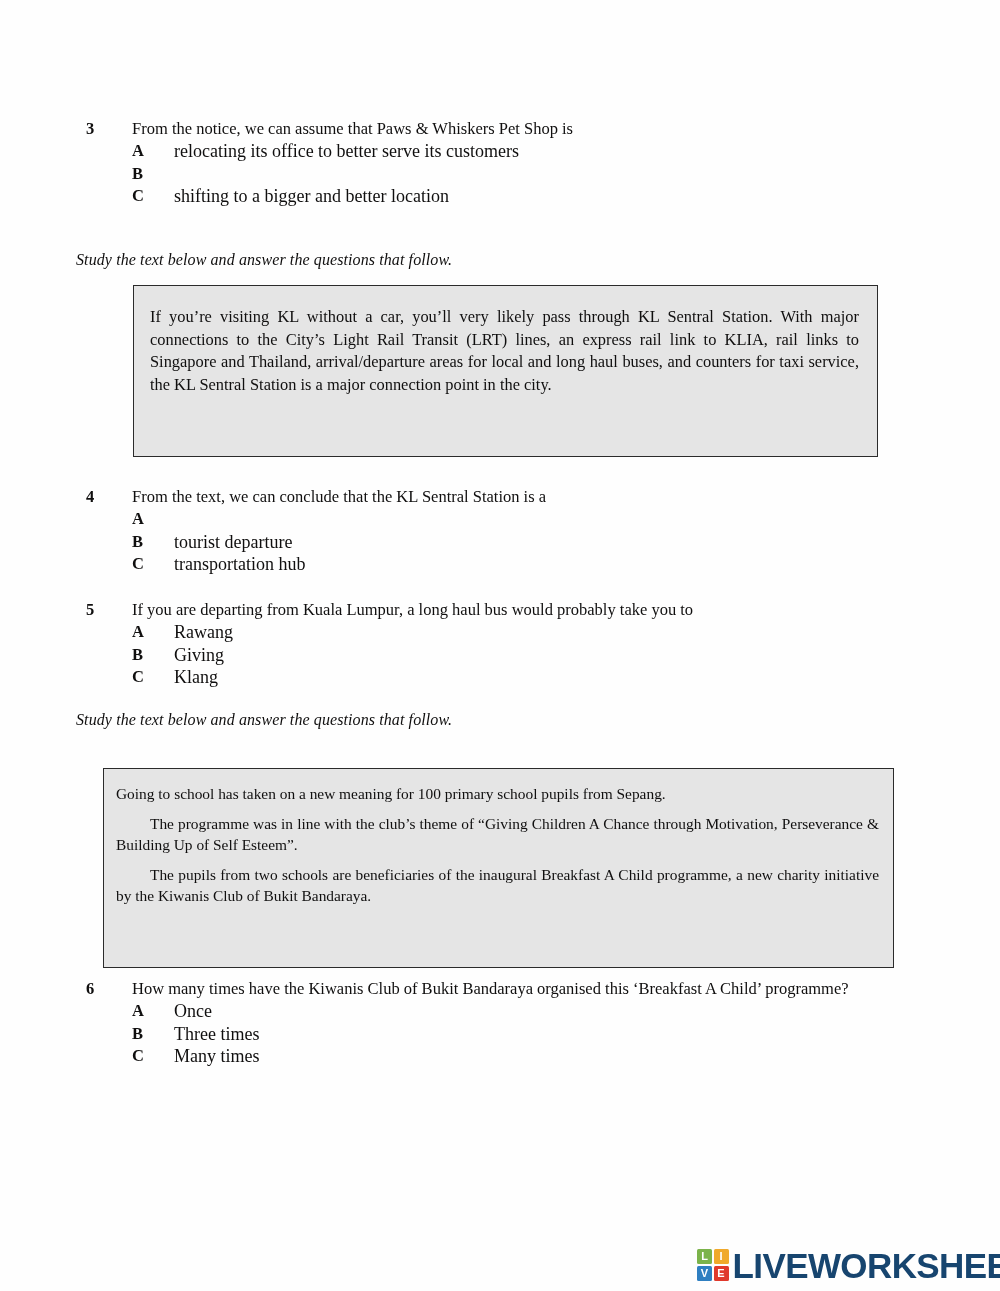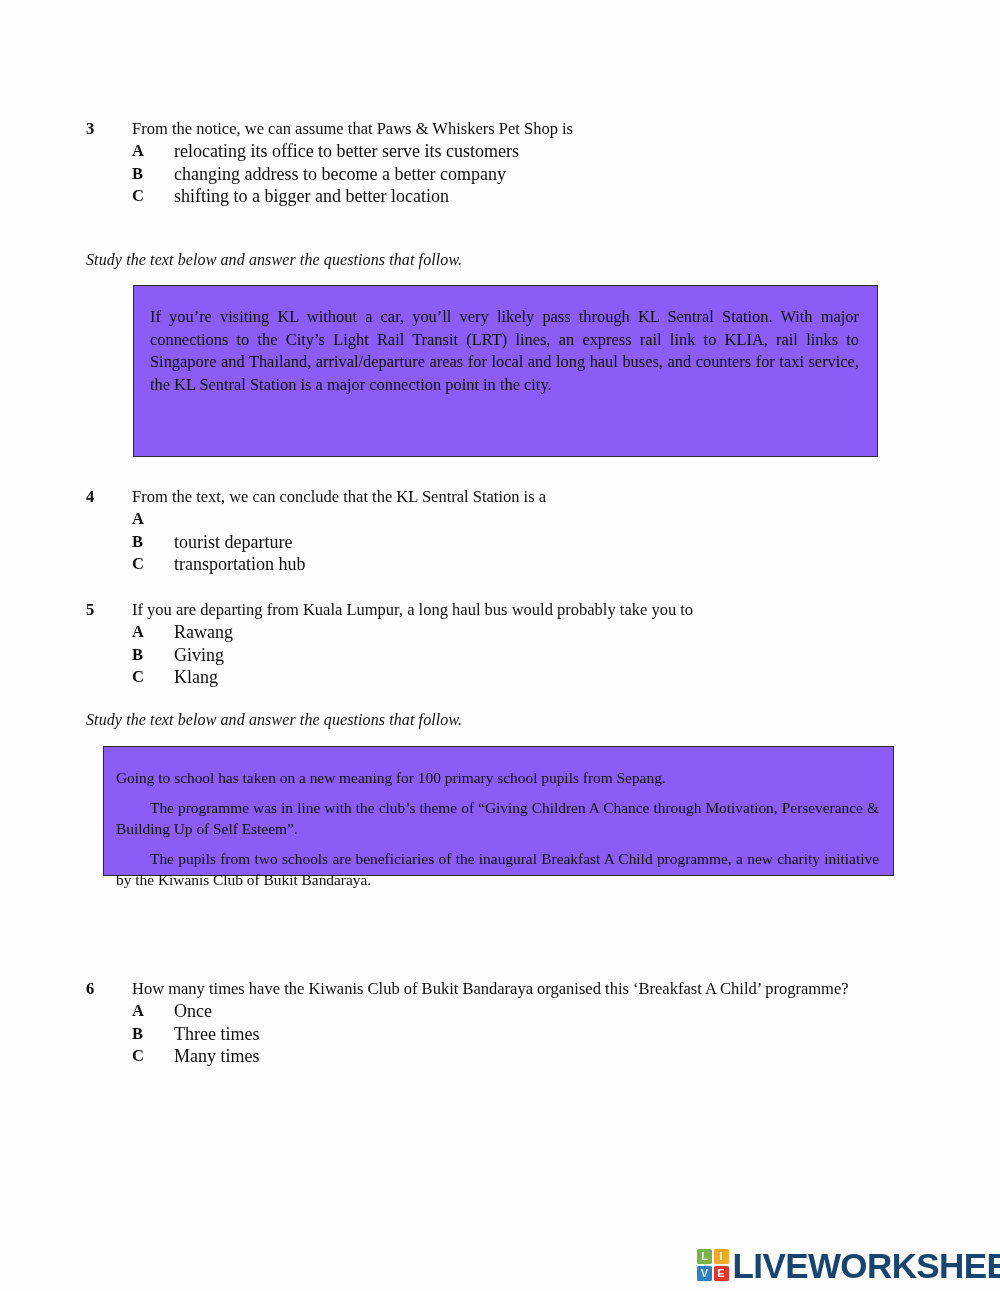--- a/index.html
+++ b/index.html
@@ -60,47 +60,47 @@
     font-size: 16.5px;
   }
   .opt-text {
     flex: 1 1 auto;
     font-size: 18px;
   }
 
   
   .instruction {
     position: absolute;
-    left: 86px;
+    left: 76px;
     font-style: italic;
     font-size: 16px;
     line-height: 20px;
     letter-spacing: 0.1px;
   }
 
   
   .passage-box {
     position: absolute;
     border: 1.4px solid #2b2b2b;
-    background: #8b5cf6;
+    background: #e5e5e5;
     box-sizing: border-box;
   }
   #passage-box-1 {
     left: 133px;
     top: 285px;
     width: 745px;
     height: 172px;
     padding: 20px 18px 0 16px;
   }
   #passage-box-2 {
     left: 103px;
-    top: 746px;
+    top: 768px;
     width: 791px;
-    height: 130px;
-    padding: 20px 14px 0 12px;
+    height: 200px;
+    padding: 14px 14px 0 12px;
   }
   .passage-text {
     text-align: justify;
     font-size: 16.4px;
     line-height: 22.5px;
   }
   #passage-box-2 .passage-text {
     font-size: 15.4px;
     line-height: 21.5px;
   }
@@ -164,21 +164,20 @@
       <div class="q-num">3</div>
       <div class="q-text">From the notice, we can assume that Paws &amp; Whiskers Pet Shop is</div>
     </div>
     <div class="options">
       <div class="option">
         <div class="opt-letter">A</div>
         <div class="opt-text">relocating its office to better serve its customers</div>
       </div>
       <div class="option">
         <div class="opt-letter">B</div>
-        <div class="opt-text">changing address to become a better company</div>
       </div>
       <div class="option">
         <div class="opt-letter">C</div>
         <div class="opt-text">shifting to a bigger and better location</div>
       </div>
     </div>
   </div>
 
   <div class="instruction" id="instruction-1" style="top:250px;">Study the text below and answer the questions that follow.</div>
 

